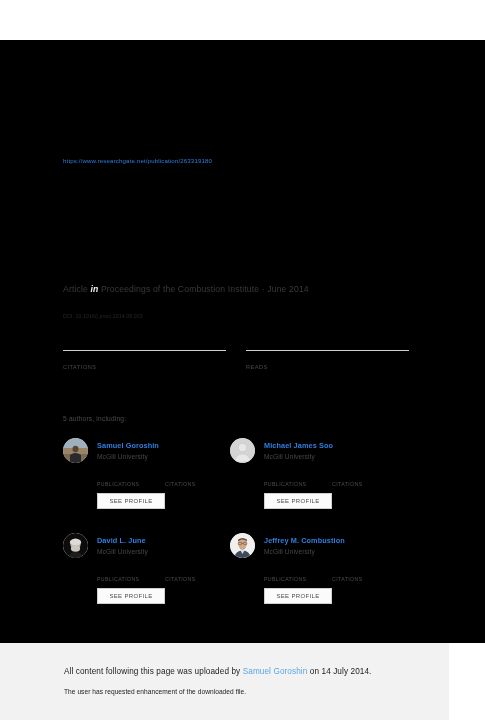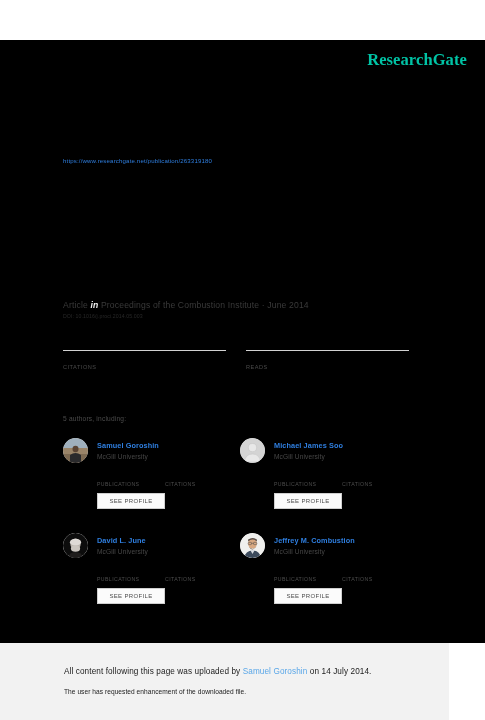--- a/index.html
+++ b/index.html
@@ -64,21 +64,21 @@
     font-size: 6.1px;
     letter-spacing: 0.15px;
     color: #2f7fe0;
     white-space: nowrap;
   }
 
   
   .article-line {
     position: absolute;
     left: 63px;
-    top: 260px;
+    top: 244px;
     font-size: 8.6px;
     color: #3a3a3a;
     white-space: nowrap;
     letter-spacing: 0.15px;
   }
   .article-line .kw {
     font-style: italic;
     color: #efefef;
     font-weight: 700;
   }
@@ -150,21 +150,21 @@
     position: relative;
     height: 95px;
   }
   .author-card {
     position: absolute;
     top: 0;
     width: 176px;
     height: 92px;
   }
   .author-card.left  { left: 0; }
-  .author-card.right { left: 177px; }
+  .author-card.right { left: 167px; }
 
   .avatar {
     position: absolute;
     left: 0;
     top: 3px;
     width: 25px;
     height: 25px;
     border-radius: 50%;
     overflow: hidden;
     background: #cfcfcf;
@@ -267,21 +267,20 @@
 </style>
 </head>
 <body>
 
 <div class="page">
 
   <div class="top-band"></div>
 
   <div class="doc-body">
 
-    <div class="rg-logo">ResearchGate</div>
 
     <a class="pub-url">https://www.researchgate.net/publication/263319180</a>
 
     <div class="article-line">
       <span>Article</span>
       <span class="kw">in</span>
       <span class="jrnl">Proceedings of the Combustion Institute · June 2014</span>
     </div>
 
     <div class="doi-line">DOI: 10.1016/j.proci.2014.05.003</div>

